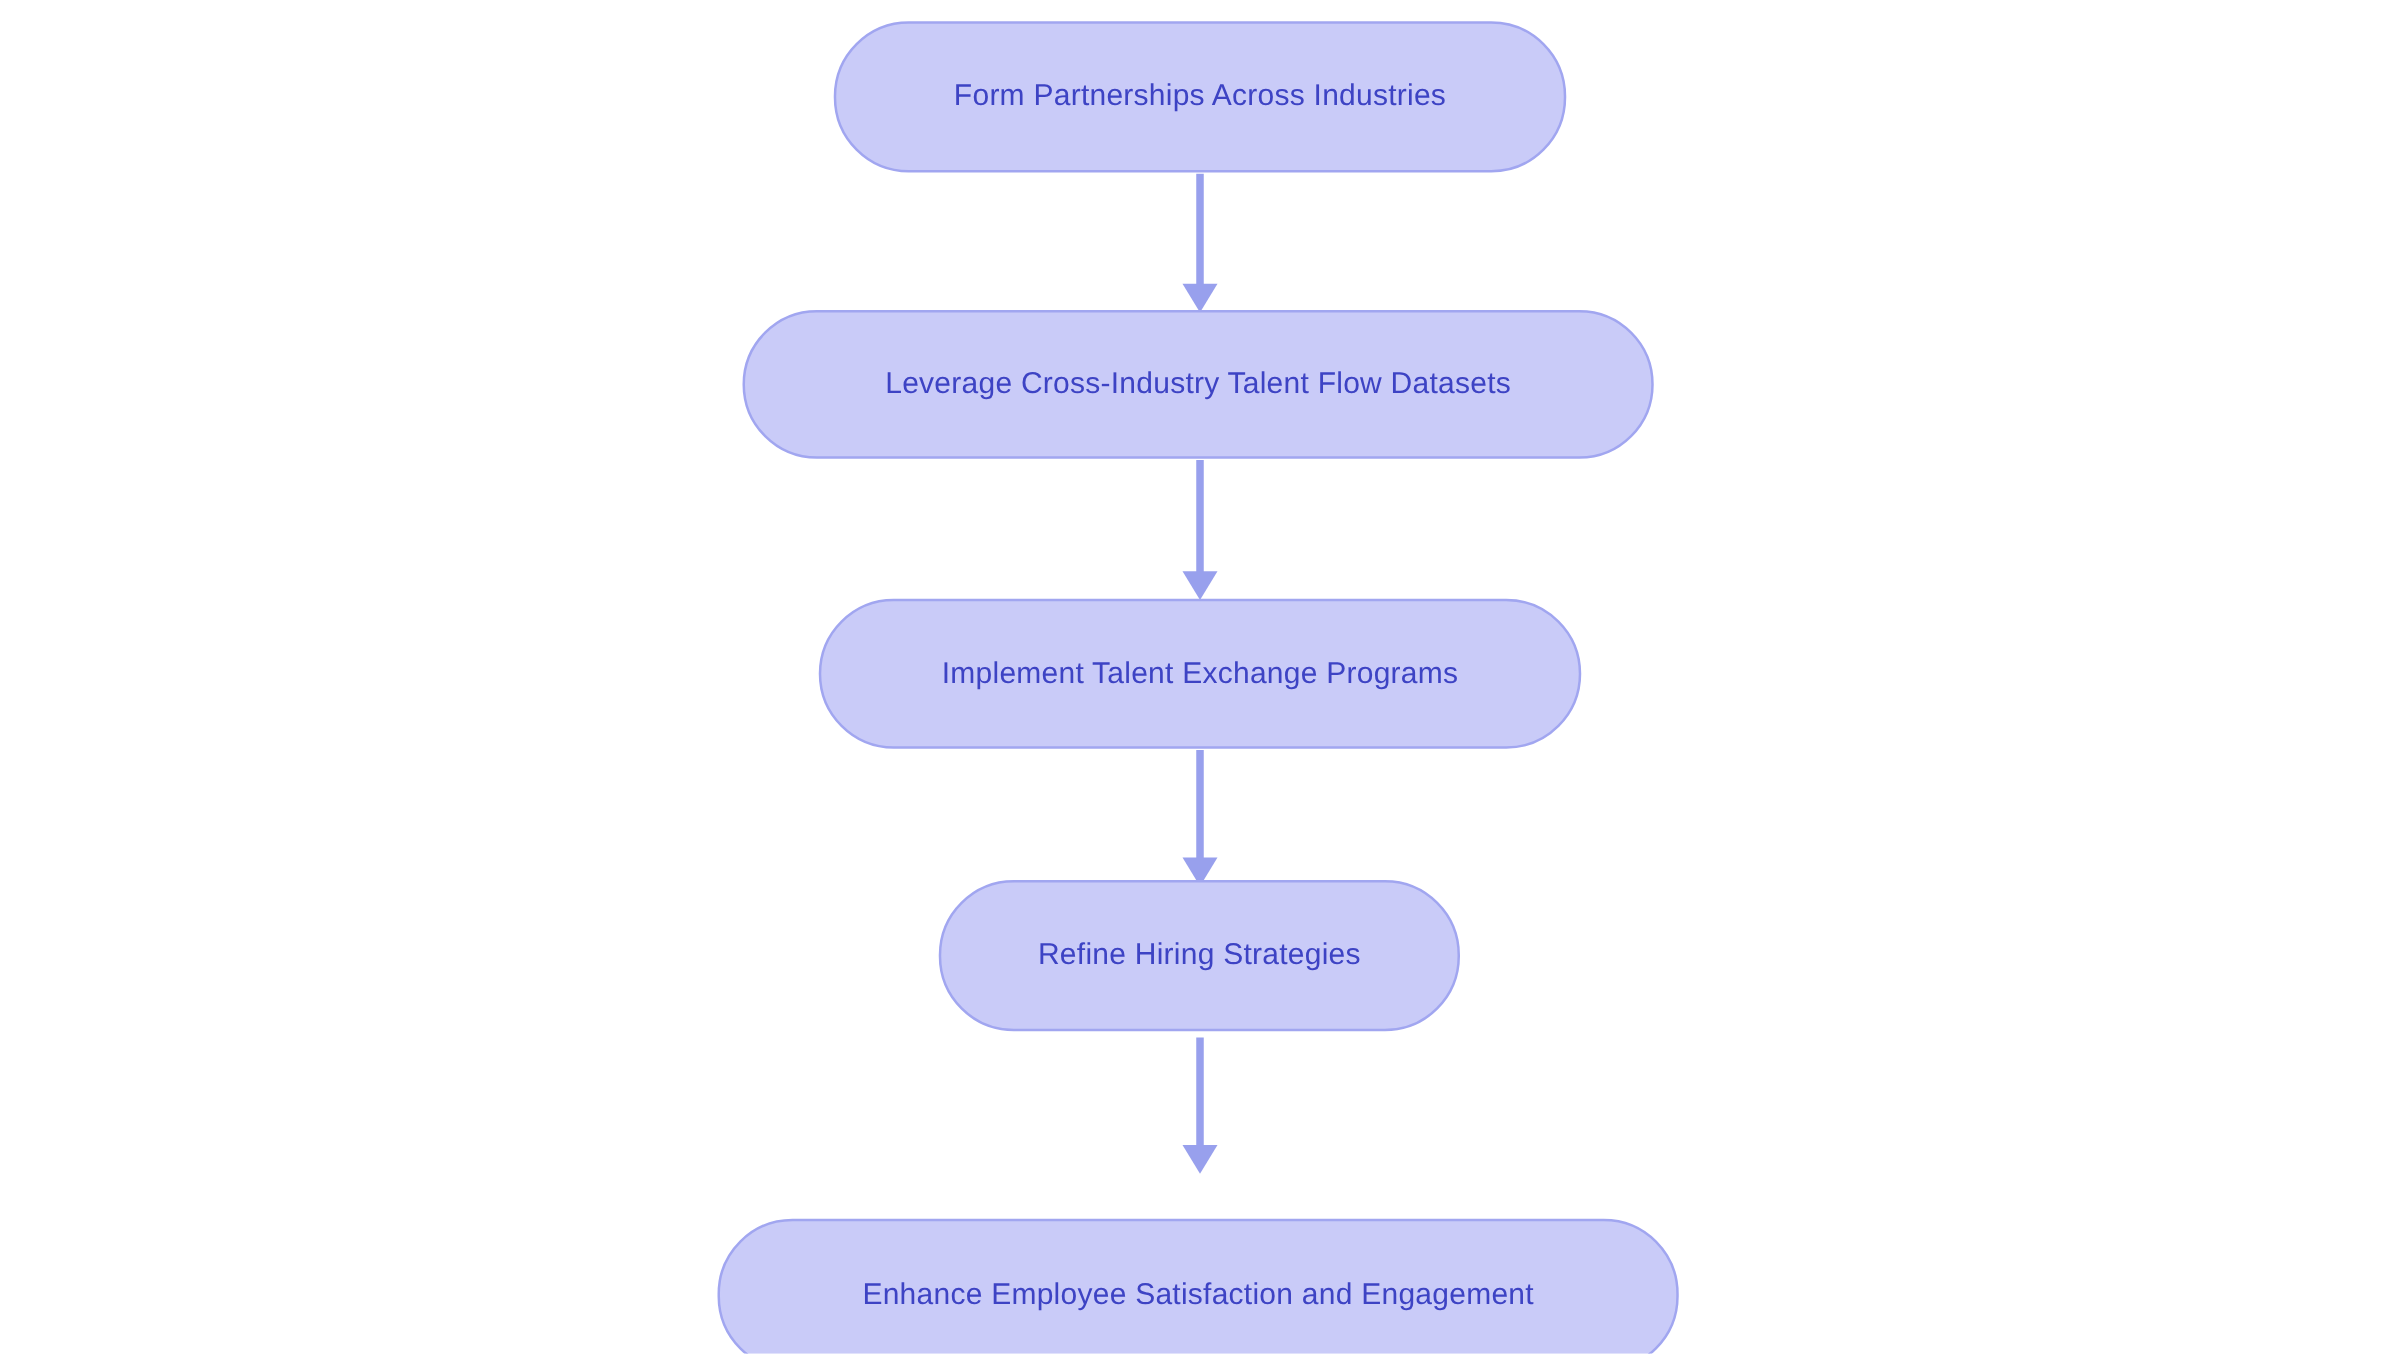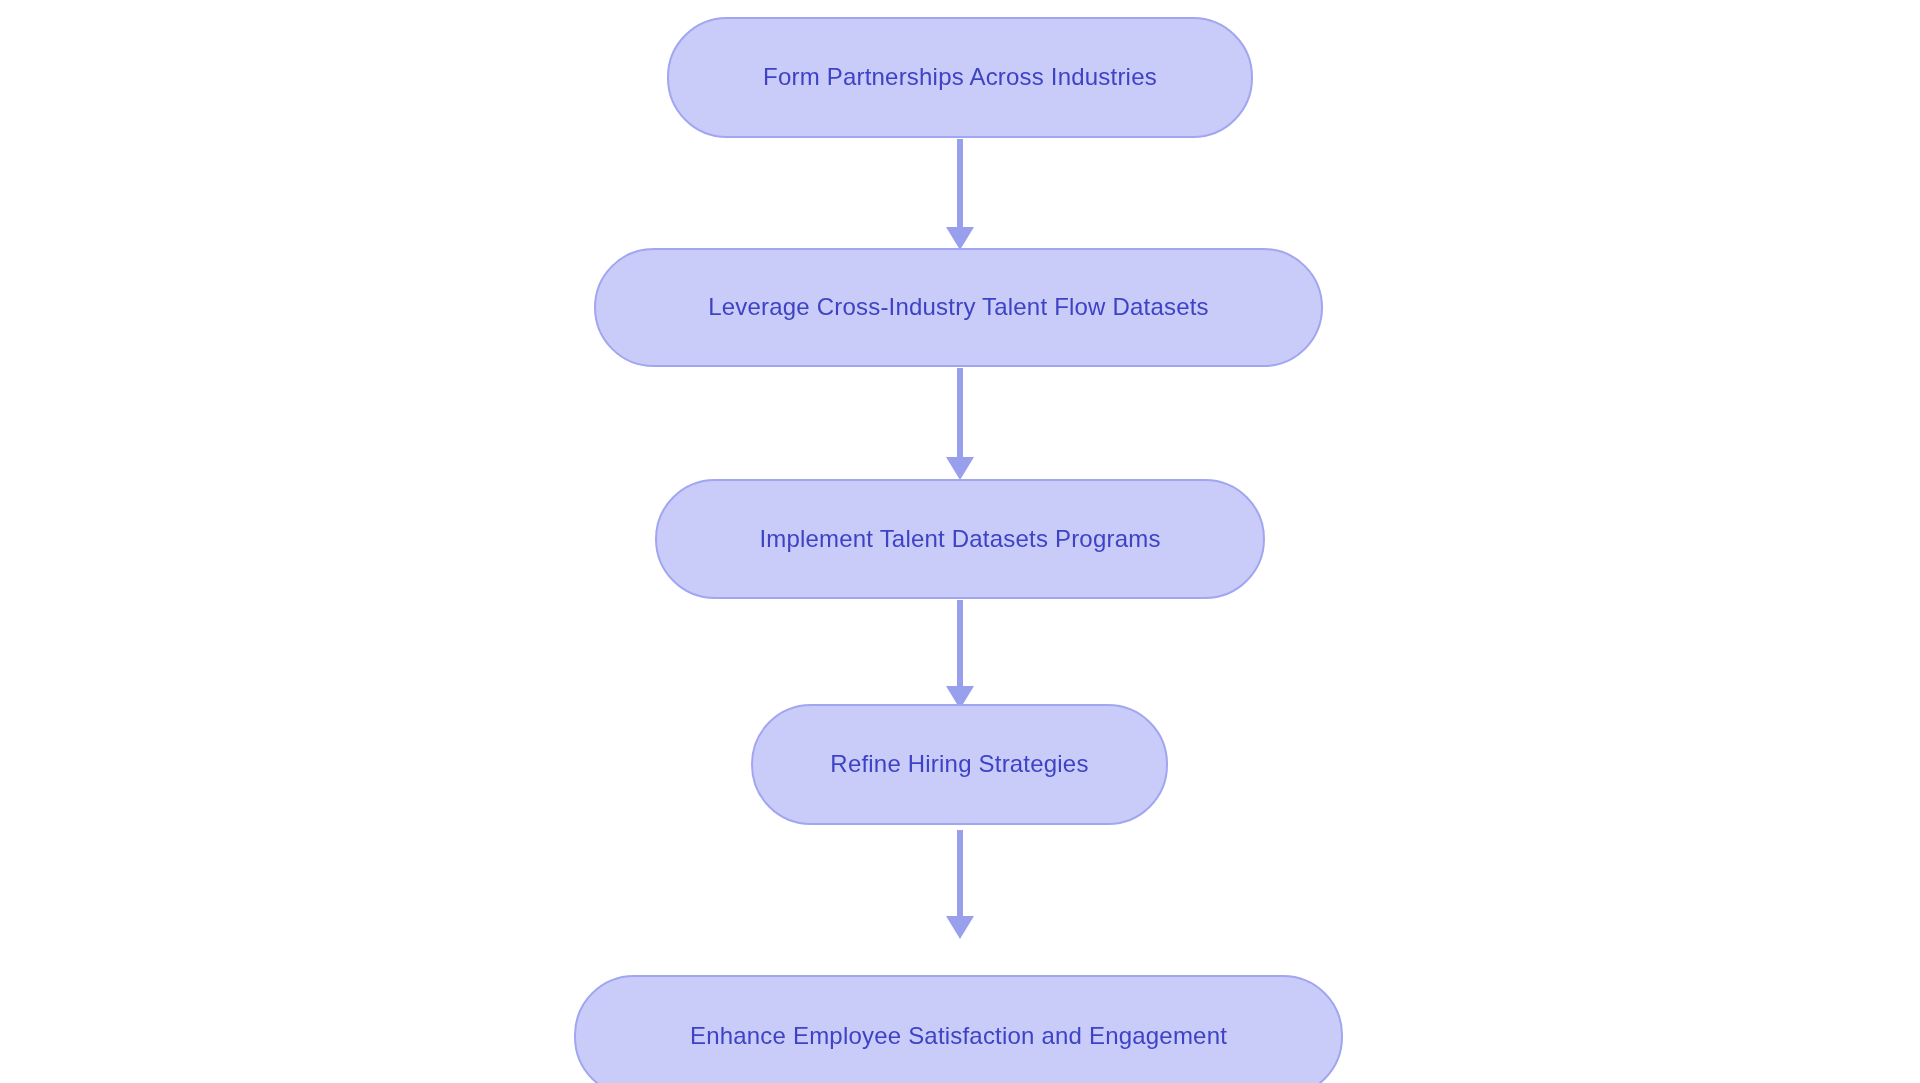--- a/index.html
+++ b/index.html
@@ -83,21 +83,21 @@
   <div class="node n2">
     <span class="node-label">Leverage Cross-Industry Talent Flow Datasets</span>
   </div>
 
   <div class="connector c2">
     <div class="arrow-line"></div>
     <div class="arrow-head"></div>
   </div>
 
   <div class="node n3">
-    <span class="node-label">Implement Talent Datasets Programs</span>
+    <span class="node-label">Implement Talent Exchange Programs</span>
   </div>
 
   <div class="connector c3">
     <div class="arrow-line"></div>
     <div class="arrow-head"></div>
   </div>
 
   <div class="node n4">
     <span class="node-label">Refine Hiring Strategies</span>
   </div>

